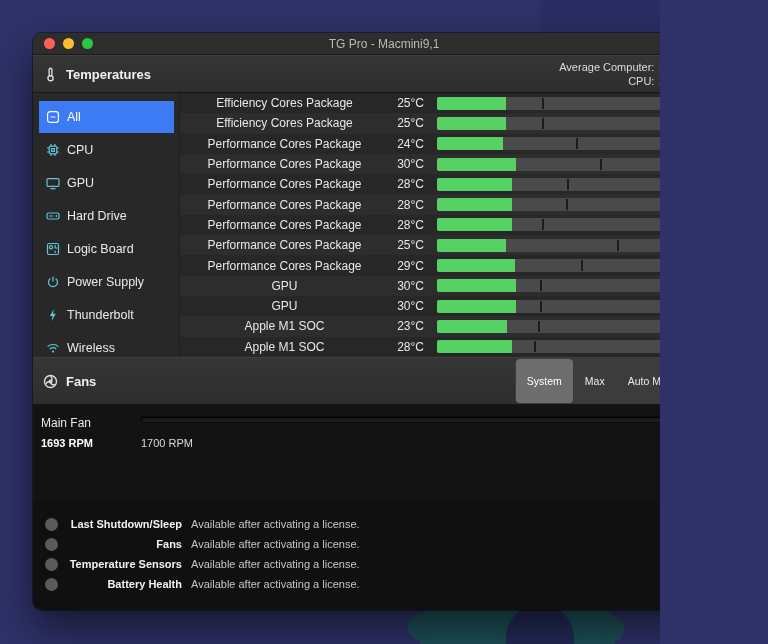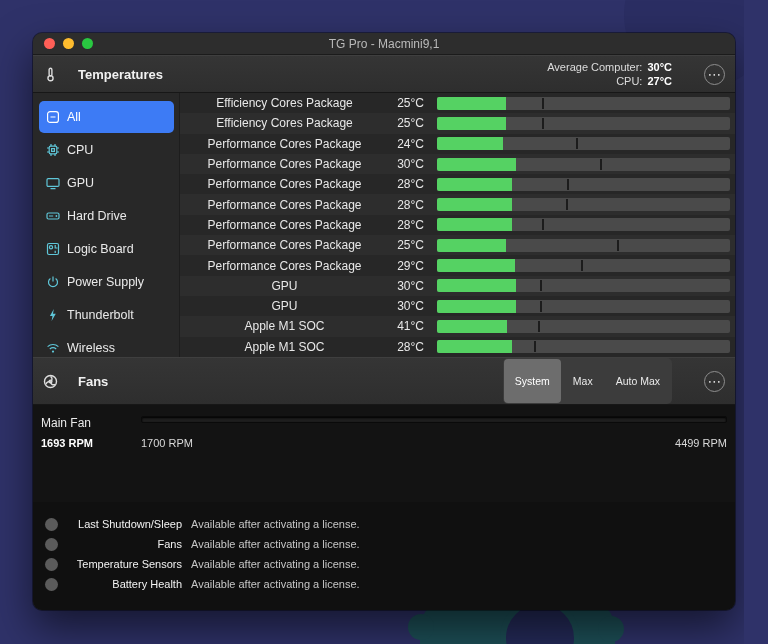--- a/index.html
+++ b/index.html
@@ -1,17 +1,17 @@
 <!DOCTYPE html>
 <html><head>
 <meta charset="utf-8">
 <style>
   * { margin:0; padding:0; box-sizing:border-box; }
   html,body { width:768px; height:644px; background:#2f3269; font-family:"Liberation Sans","DejaVu Sans",sans-serif; }
-  .bg { position:relative; width:744px; height:644px; background:#2f3269; overflow:hidden; }
+  .bg { position:relative; width:660px; height:644px; background:#2f3269; overflow:hidden; }
 
   
   .deco-circle-tr { position:absolute; right:-30px; top:-60px; width:150px; height:150px; border-radius:50%; background:#2b2e63; }
   .deco-mascot-body { position:absolute; left:420px; top:600px; width:195px; height:90px; border-radius:28px; background:#1d4f57; }
   .deco-mascot-head { position:absolute; left:500px; top:598px; width:80px; height:80px; border-radius:50%; background:#242a58; border:6px solid #1d4f57; }
   .deco-hand-l { position:absolute; left:408px; top:614px; width:26px; height:26px; border-radius:50%; background:#1d4f57; }
   .deco-hand-r { position:absolute; left:598px; top:616px; width:26px; height:26px; border-radius:50%; background:#1d4f57; }
 
   .window { position:absolute; left:33px; top:33px; width:702px; height:577px; background:#262626;
             border-radius:9px; overflow:hidden; display:flex; flex-direction:column;
@@ -19,36 +19,36 @@
 
   
   .titlebar { flex:0 0 22px; background:#2d2d2d; border-bottom:1px solid #1b1b1b; position:relative;
               display:flex; align-items:center; justify-content:center; }
   .traffic { position:absolute; left:11px; top:0; height:100%; display:flex; align-items:center; gap:8px; }
   .tl { width:11px; height:11px; border-radius:50%; display:inline-block; }
   .tl.red { background:#ff5f57; } .tl.yellow { background:#febc2e; } .tl.green { background:#29c841; }
   .win-title { font-size:12px; color:#b9b9b9; }
 
   
-  .sec-header { display:flex; align-items:center; gap:20px; padding:0 10px;
+  .sec-header { display:flex; align-items:center; gap:8px; padding:0 10px;
                 background:linear-gradient(#353535,#2e2e2e); border-top:1px solid #3f3f3f; border-bottom:1px solid #171717; }
   .sec-title { font-size:13px; font-weight:bold; color:#f1f1f1; }
   .hdr-icon { width:15px; height:15px; stroke:#dedede; fill:none; stroke-width:1.3; flex:0 0 auto; }
   .icon-btn { width:21px; height:21px; border:1px solid #8d8d8d; border-radius:50%; color:#d6d6d6;
               display:flex; align-items:center; justify-content:center; font-size:14px; line-height:1; margin-left:12px; flex:0 0 auto; }
 
   .temps-header { flex:0 0 38px; }
   .temps-stats { margin-left:auto; display:flex; flex-direction:column; align-items:flex-end; line-height:14px; }
   .stat-line { font-size:11px; color:#dcdcdc; }
   .stat-line b { color:#fff; margin-left:5px; }
 
   
   .main { flex:0 0 264px; display:flex; background:#282828; overflow:hidden; }
   .sidebar { width:146px; flex:0 0 146px; padding:8px 5px 0 6px; }
-  .side-item { height:23px; display:flex; align-items:center; gap:7px; padding:16px 7px; border-radius:5px;
+  .side-item { height:23px; display:flex; align-items:center; gap:7px; padding:16px 7px; border-radius:0;
                font-size:12.5px; color:#eaeaea; margin-bottom:1px; }
   .side-item svg { width:14px; height:14px; stroke:#5fc6d8; fill:none; stroke-width:1.2; flex:0 0 auto; }
   .side-item.selected { background:#3d7bf5; color:#fff; }
   .side-item.selected svg { stroke:#fff; }
   .side-item svg .fillpart { fill:#5fc6d8; stroke:none; }
 
   .rows { flex:1; border-left:1px solid #1d1d1d; background:#262626; overflow:hidden; }
   .trow { height:20.3px; display:flex; align-items:center; padding:0 5px 0 7px; font-size:12px; color:#e8e8e8; }
   .trow:nth-child(odd) { background:#272727; }
   .trow:nth-child(even) { background:#2d2d2d; }
@@ -70,21 +70,21 @@
                 box-shadow:inset 0 1px 2px #000; }
   .fan-row2 { display:flex; margin-top:7px; font-size:11px; color:#d9d9d9; }
   .fan-cur { width:100px; flex:0 0 100px; font-weight:bold; color:#fff; }
   .fan-max { margin-left:auto; }
 
   
   .diag-header { flex:0 0 30px; }
   .diag-body { flex:1; background:#101010; padding:12px 0 0 12px; }
   .diag-row { display:flex; align-items:center; height:20px; }
   .diag-dot { width:13px; height:13px; border-radius:50%; background:#5b5b5b; flex:0 0 auto; }
-  .diag-label { width:118px; flex:0 0 118px; text-align:right; font-size:11px; font-weight:normal; color:#f2f2f2; margin-left:6px; }
+  .diag-label { width:118px; flex:0 0 118px; text-align:right; font-size:11px; font-weight:bold; color:#f2f2f2; margin-left:6px; }
   .diag-status { margin-left:9px; font-size:11px; color:#c6c6c6; }
 </style>
 </head>
 <body>
 
 <div class="bg">
   <div class="deco-circle-tr"></div>
   <div class="deco-mascot-body"></div>
   <div class="deco-mascot-head"></div>
   <div class="deco-hand-l"></div>
@@ -264,21 +264,21 @@
           <div class="trow">
     <span class="tname">GPU</span>
     <span class="tval">30°C</span>
     <span class="tbar">
       <span class="tfill" style="width: 27%;"></span>
       <span class="ttick" style="left: 35%;"></span>
     </span>
   </div>
           <div class="trow">
     <span class="tname">Apple M1 SOC</span>
-    <span class="tval">41°C</span>
+    <span class="tval">23°C</span>
     <span class="tbar">
       <span class="tfill" style="width: 24%;"></span>
       <span class="ttick" style="left: 34.5%;"></span>
     </span>
   </div>
           <div class="trow">
     <span class="tname">Apple M1 SOC</span>
     <span class="tval">28°C</span>
     <span class="tbar">
       <span class="tfill" style="width: 25.5%;"></span>

